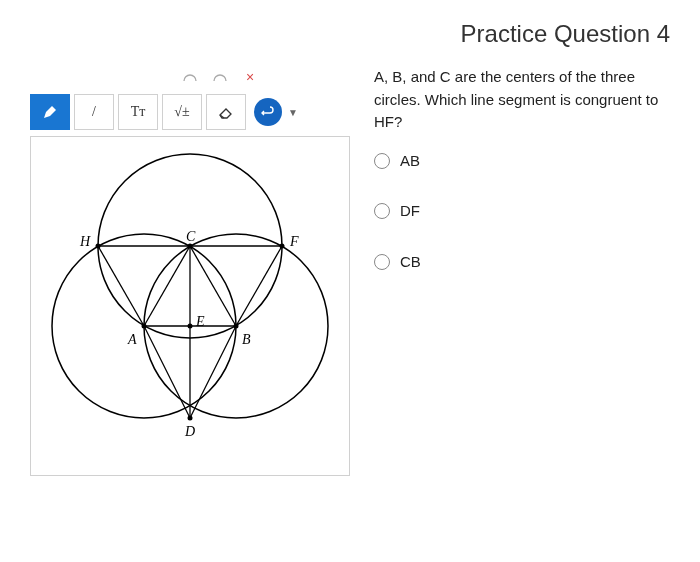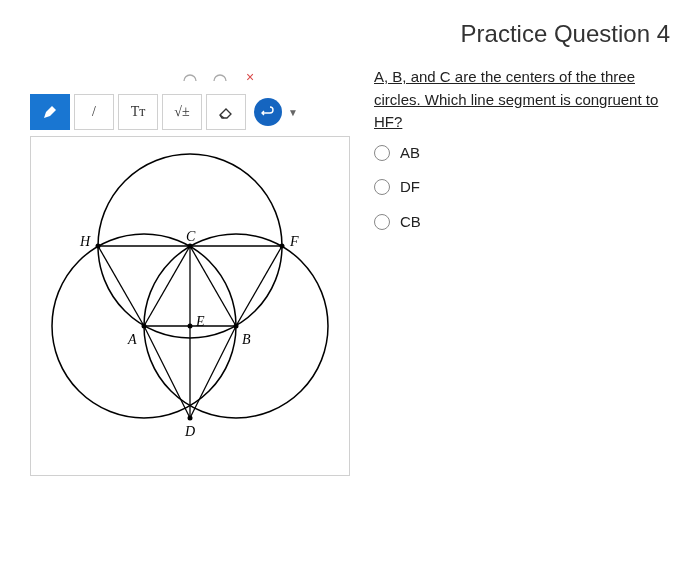--- a/index.html
+++ b/index.html
@@ -91,27 +91,26 @@
       align-items: center;
       justify-content: center;
     }
     .right-col {
       flex: 1;
       font-size: 15px;
       line-height: 1.5;
       color: #222;
     }
     .question-text {
-      margin-bottom: 8px;
-      text-decoration: underline;
+      margin-bottom: 16px;
     }
     .options {
       display: flex;
       flex-direction: column;
-      gap: 12px;
+      gap: 28px;
     }
     .option {
       display: flex;
       align-items: center;
       gap: 10px;
       cursor: pointer;
     }
     .radio {
       width: 16px;
       height: 16px;

